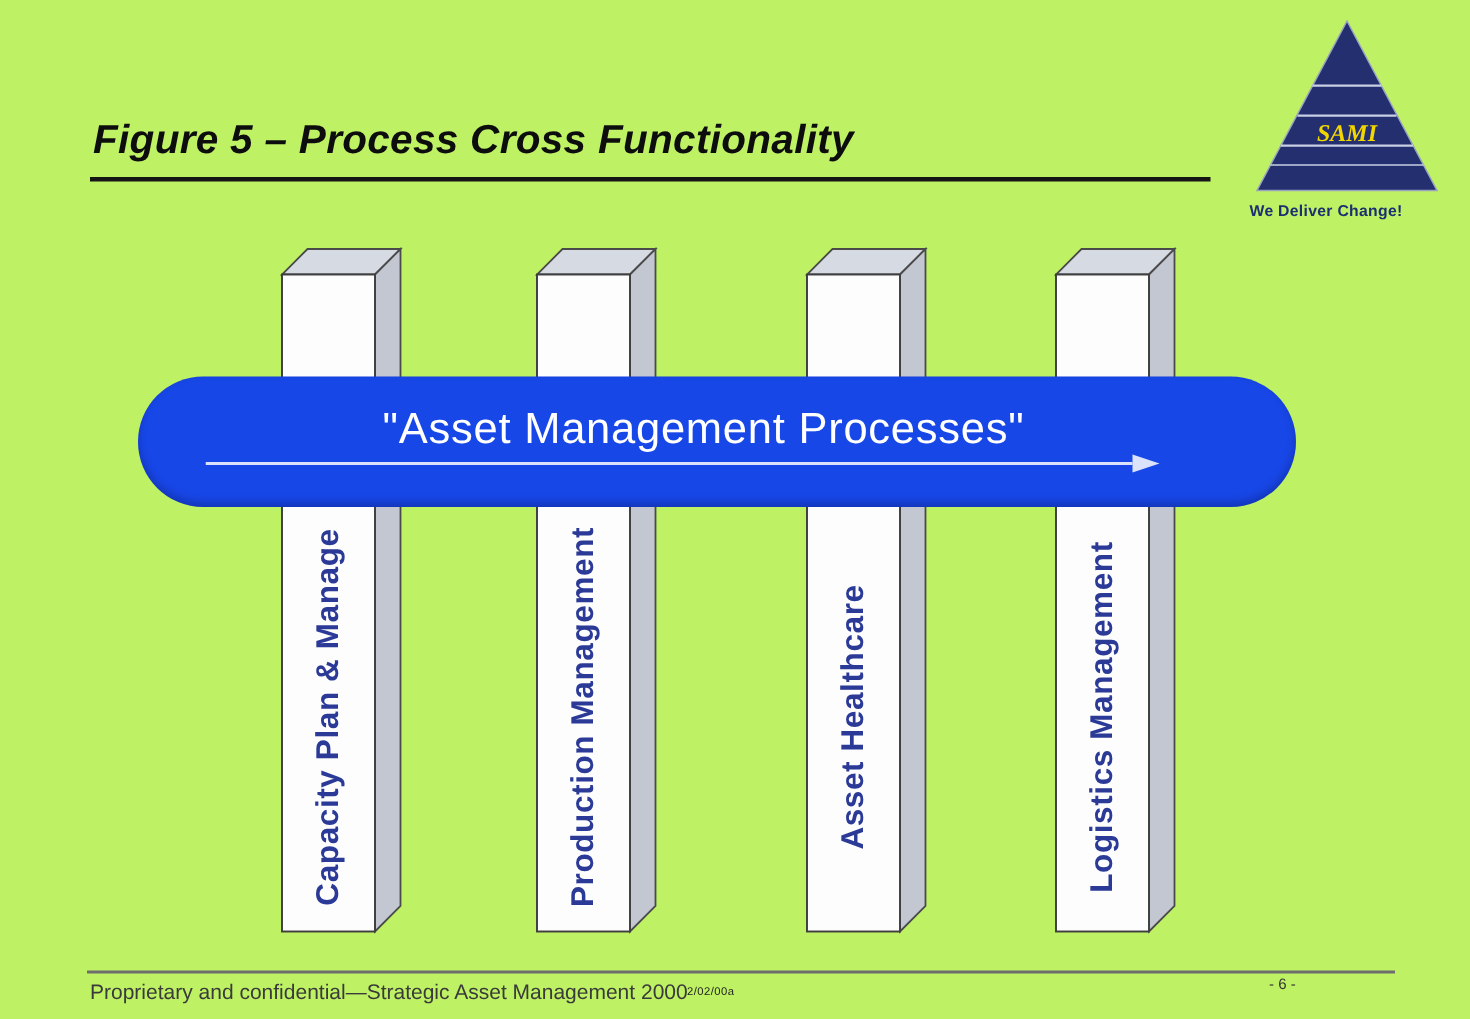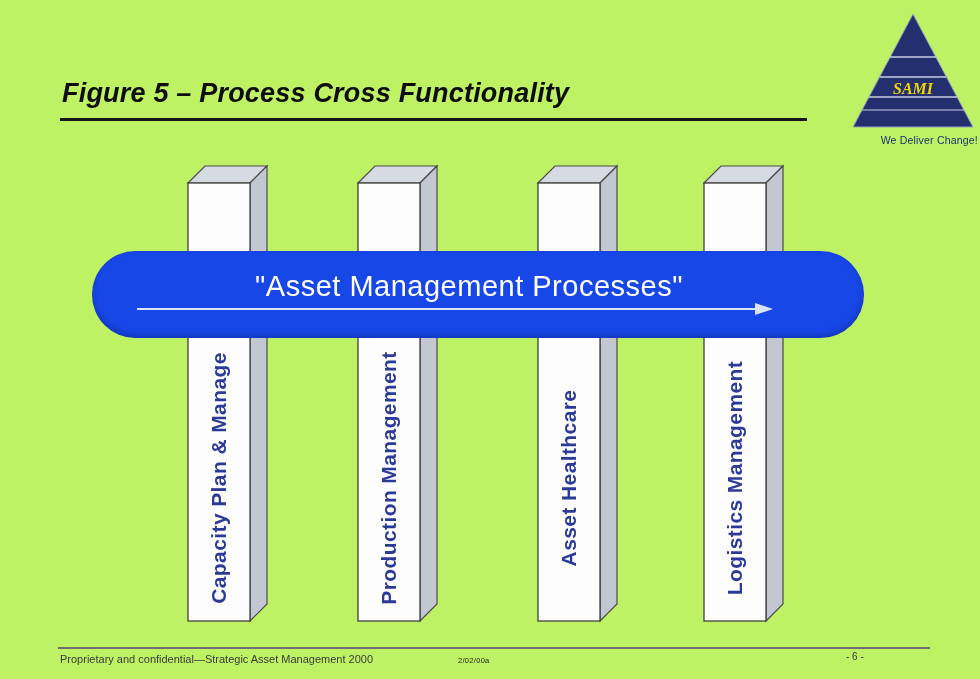--- a/index.html
+++ b/index.html
@@ -24,25 +24,25 @@
     color:#0d0d0d;letter-spacing:0.2px;
     white-space:nowrap;
   }
   .title-underline{
     position:absolute;left:60px;top:118px;
     width:747px;height:3px;background:#151515;
   }
   
   .logo{
     position:absolute;left:833px;top:6px;width:145px;
-    text-align:right;
+    text-align:left;
   }
   .logo .tagline{
     margin-top:2px;
-    font-size:10.5px;font-weight:normal;
+    font-size:10.5px;font-weight:bold;
     color:#1c2f70;letter-spacing:0.2px;
     white-space:nowrap;
   }
   
   .pillar-svg{position:absolute;top:163px;width:85px;height:462px;}
   .pillar-svg.p1{left:185px;}
   .pillar-svg.p2{left:355px;}
   .pillar-svg.p3{left:535px;}
   .pillar-svg.p4{left:701px;}
   .pillar-label{
@@ -79,21 +79,21 @@
     position:absolute;left:45px;top:49px;
     width:640px;height:18px;
   }
   
   .footer-divider{
     position:absolute;left:58px;top:647px;
     width:872px;height:2px;background:#6e6e6e;
   }
   .footer-left{
     position:absolute;left:60px;top:653px;
-    font-size:11px;color:#3a3a3a;white-space:nowrap;
+    font-size:14px;color:#3a3a3a;white-space:nowrap;
   }
   .footer-center{
     position:absolute;left:458px;top:656px;
     font-size:7.5px;font-weight:normal;color:#222;
     letter-spacing:0.3px;white-space:nowrap;
   }
   .footer-right{
     position:absolute;left:846px;top:651px;
     font-size:10px;color:#333;white-space:nowrap;
   }

